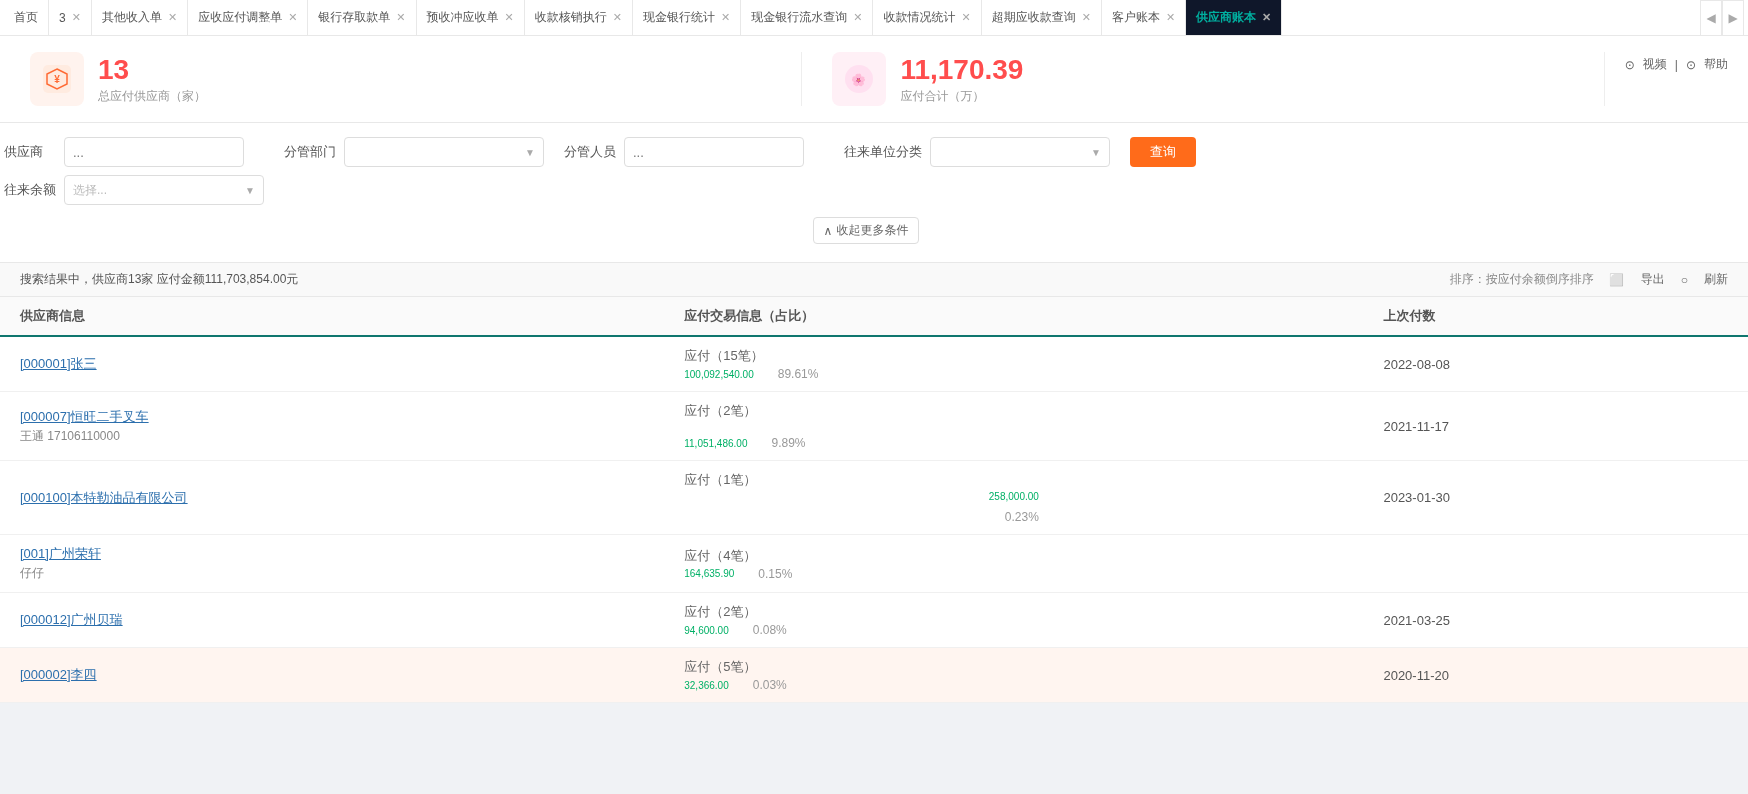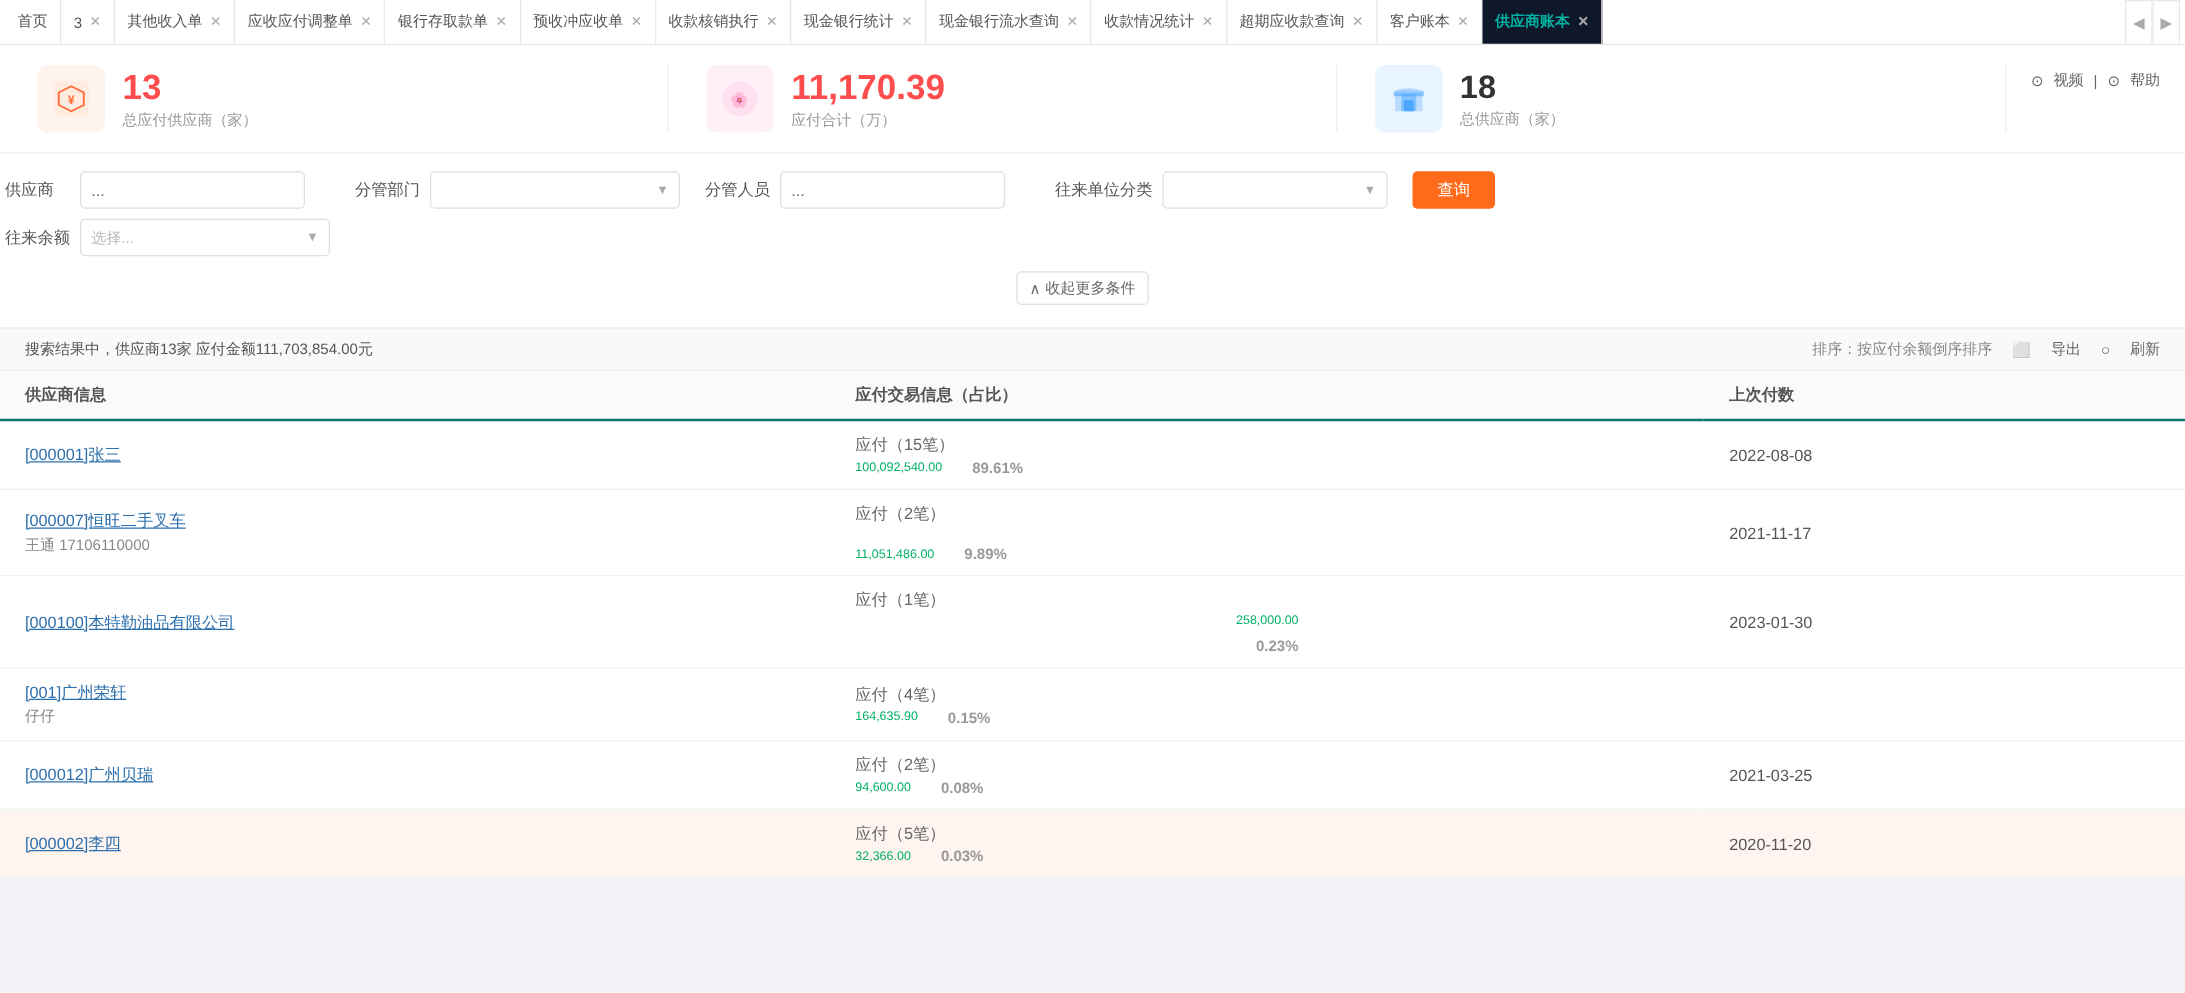--- a/index.html
+++ b/index.html
@@ -218,21 +218,21 @@
     .supplier-link {
       color: #2c6fad;
       text-decoration: underline;
       cursor: pointer;
       font-size: 13px;
       margin-top: 39px;
     }
     .supplier-sub { font-size: 12px; color: #888; margin-top: 2px; }
     .payable-label { color: #666; font-size: 13px; }
     .payable-amount { color: #00b066; font-size: 10px; font-weight: 500; cursor: pointer; }
-    .payable-percent { color: #999; font-size: 12px; margin-left: 16px; font-weight: bold; }
+    .payable-percent { color: #999; font-size: 12px; margin-left: 16px; }
     .last-pay-date { color: #555; font-size: 13px; }
 
     
     .main-scroll { max-height: calc(100vh - 280px); overflow-y: auto; }
     ::-webkit-scrollbar { width: 6px; height: 6px; }
     ::-webkit-scrollbar-thumb { background: #ccc; border-radius: 3px; }
     ::-webkit-scrollbar-track { background: #f5f5f5; }
 
     .page-wrap { display: flex; flex-direction: column; height: 100vh; overflow: hidden; }
     .content-area { flex: 1; overflow: hidden; display: flex; flex-direction: column; }
@@ -319,36 +319,20 @@
       <div class="summary-item">
         <div class="summary-icon pink">
           <svg width="36" height="36" viewBox="0 0 36 36">
             <circle cx="18" cy="18" r="14" fill="#ffe0f0"></circle>
             <text x="18" y="23" text-anchor="middle" font-size="12" fill="#ff85c2">🌸</text>
           </svg>
         </div>
         <div class="summary-text">
           <span class="summary-number">11,170.39</span>
           <span class="summary-label">应付合计（万）</span>
-        </div>
-      </div>
-      <div class="summary-item">
-        <div class="summary-icon blue">
-          <svg width="36" height="36" viewBox="0 0 36 36">
-            <rect x="4" y="4" width="28" height="28" rx="4" fill="#e8f4ff"></rect>
-            <rect x="7" y="14" width="22" height="14" rx="1" fill="#4da6ff" opacity="0.3"></rect>
-            <rect x="12" y="14" width="12" height="14" rx="1" fill="#4da6ff" opacity="0.5"></rect>
-            <rect x="14" y="19" width="8" height="9" rx="1" fill="#4da6ff"></rect>
-            <rect x="6" y="12" width="24" height="4" rx="1" fill="#4da6ff" opacity="0.6"></rect>
-            <path d="M6 12 Q18 7 30 12" fill="#4da6ff" opacity="0.4"></path>
-          </svg>
-        </div>
-        <div class="summary-text">
-          <span class="summary-number" style="color:#333; font-size:26px;">18</span>
-          <span class="summary-label">总供应商（家）</span>
         </div>
       </div>
       <div class="top-right-links">
         <span>⊙</span>
         <span>视频</span>
         <span class="divider-v">|</span>
         <span>⊙</span>
         <span>帮助</span>
       </div>
     </div>

